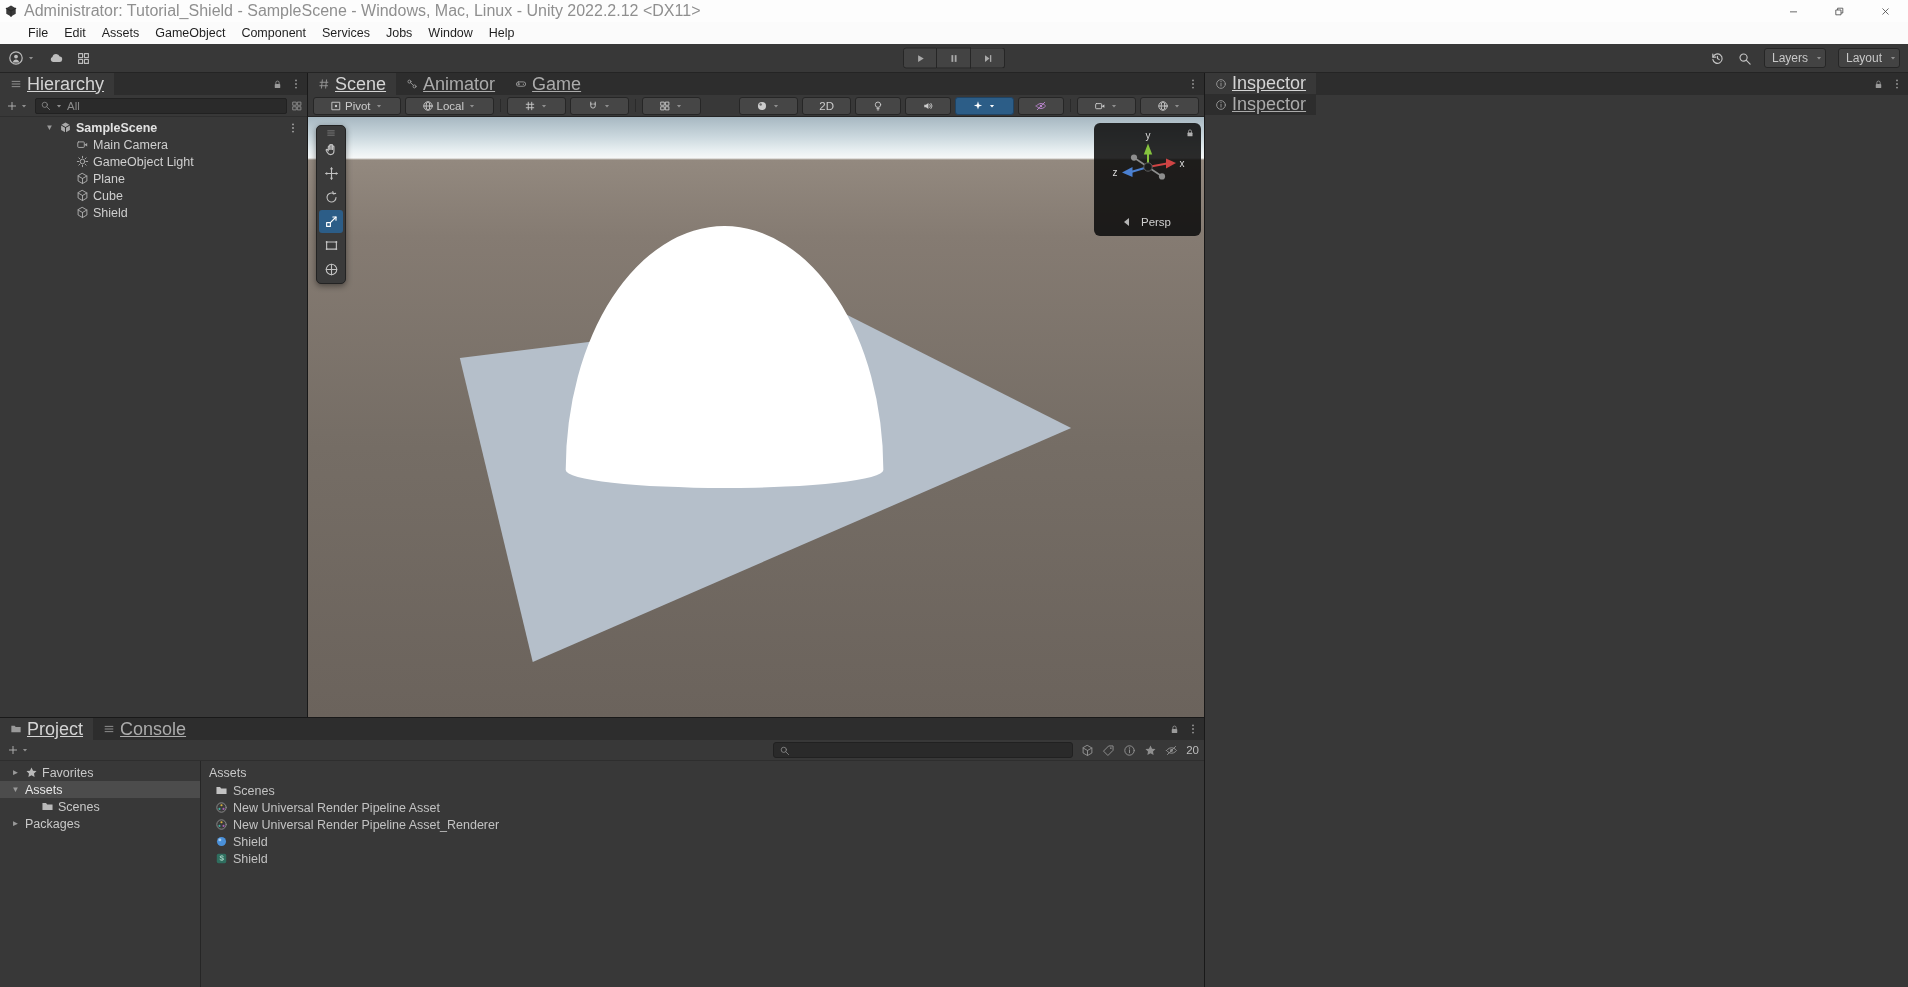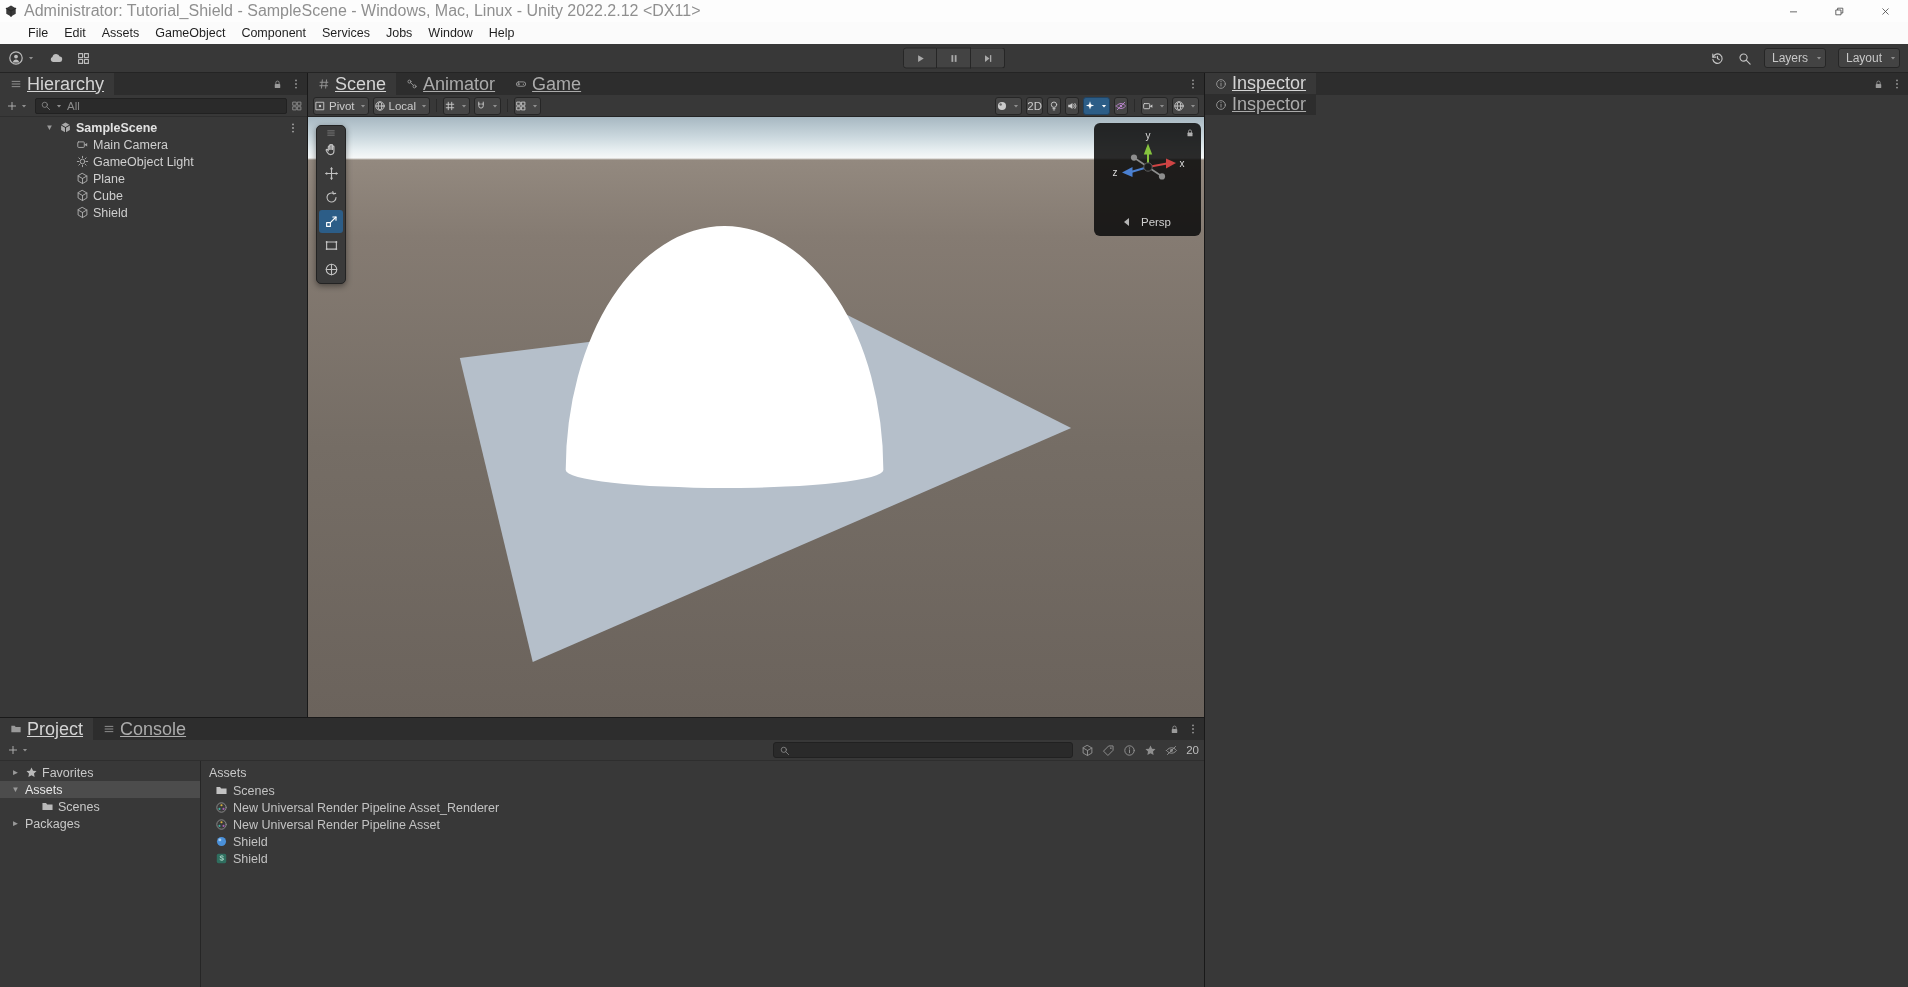--- a/index.html
+++ b/index.html
@@ -70,21 +70,21 @@
   .tree-row.child { padding-left:44px; }
   .fold { width:11px; font-size:8px; color:#9a9a9a; text-align:center; flex:none; line-height:1; }
   .fold-down::before { content:"▼"; }
   .fold-right::before { content:"►"; }
   .row-kebab { margin-left:auto; margin-right:8px; color:#9a9a9a; }
 
   
   .scene-toolbar { height:22px; display:flex; align-items:center; gap:4px; padding:0 5px;
                    border-bottom:1px solid #242424; flex:none; }
   .sdd { height:18px; background:#464646; border:1px solid #262626; border-radius:3px;
-         display:flex; align-items:center; gap:3px; padding:0 0; font-size:11.5px; color:#cccccc; }
+         display:flex; align-items:center; gap:3px; padding:0 16px; font-size:11.5px; color:#cccccc; }
   .sdd.blue { background:#2c5d87; border-color:#1f4363; color:#fff; }
   .stb-divider { width:1px; height:13px; background:#2a2a2a; margin:0 2px; }
   .spacer { flex:1; }
   .tint-purple { color:#bb86cf; }
 
   .viewport { flex:1; position:relative; overflow:hidden;
     background:linear-gradient(180deg,#a7b8c2 0px,#cbd8de 20px,#e9f0f2 34px,#f6f8f8 41px,
                                #93897f 43px,#857b72 120px,#756d65 330px,#6b635c 100%); }
   .scene-svg { position:absolute; inset:0; width:100%; height:100%; }
 
@@ -857,33 +857,33 @@
 
               <div class="proj-row">
                 <span class="ic ic13">
                   <svg viewBox="0 0 16 16" fill="none" stroke="currentColor" stroke-width="1.2" stroke-linecap="round" stroke-linejoin="round" width="100%" height="100%">
                     <circle cx="8" cy="8" r="5.8" fill="#3a3a3a" stroke="#8a8a8a"></circle>
                     <circle cx="8" cy="5.2" r="1.3" fill="#d8b13c" stroke="none"></circle>
                     <circle cx="5.5" cy="9.7" r="1.3" fill="#45b0a1" stroke="none"></circle>
                     <circle cx="10.5" cy="9.7" r="1.3" fill="#a95fb5" stroke="none"></circle>
                   </svg>
                 </span>
-                <span>New Universal Render Pipeline Asset_Renderer</span>
+                <span>New Universal Render Pipeline Asset</span>
               </div>
 
               <div class="proj-row">
                 <span class="ic ic13">
                   <svg viewBox="0 0 16 16" fill="none" stroke="currentColor" stroke-width="1.2" stroke-linecap="round" stroke-linejoin="round" width="100%" height="100%">
                     <circle cx="8" cy="8" r="5.8" fill="#3a3a3a" stroke="#8a8a8a"></circle>
                     <circle cx="8" cy="5.2" r="1.3" fill="#d8b13c" stroke="none"></circle>
                     <circle cx="5.5" cy="9.7" r="1.3" fill="#45b0a1" stroke="none"></circle>
                     <circle cx="10.5" cy="9.7" r="1.3" fill="#a95fb5" stroke="none"></circle>
                   </svg>
                 </span>
-                <span>New Universal Render Pipeline Asset</span>
+                <span>New Universal Render Pipeline Asset_Renderer</span>
               </div>
 
               <div class="proj-row">
                 <span class="ic ic13">
                   <svg viewBox="0 0 16 16" fill="none" stroke="currentColor" stroke-width="1.2" stroke-linecap="round" stroke-linejoin="round" width="100%" height="100%">
                     <circle cx="8" cy="8" r="5.6" fill="#4a90d9" stroke="none"></circle>
                     <circle cx="6" cy="6" r="1.8" fill="#a9cdf0" stroke="none"></circle>
                   </svg>
                 </span>
                 <span>Shield</span>

